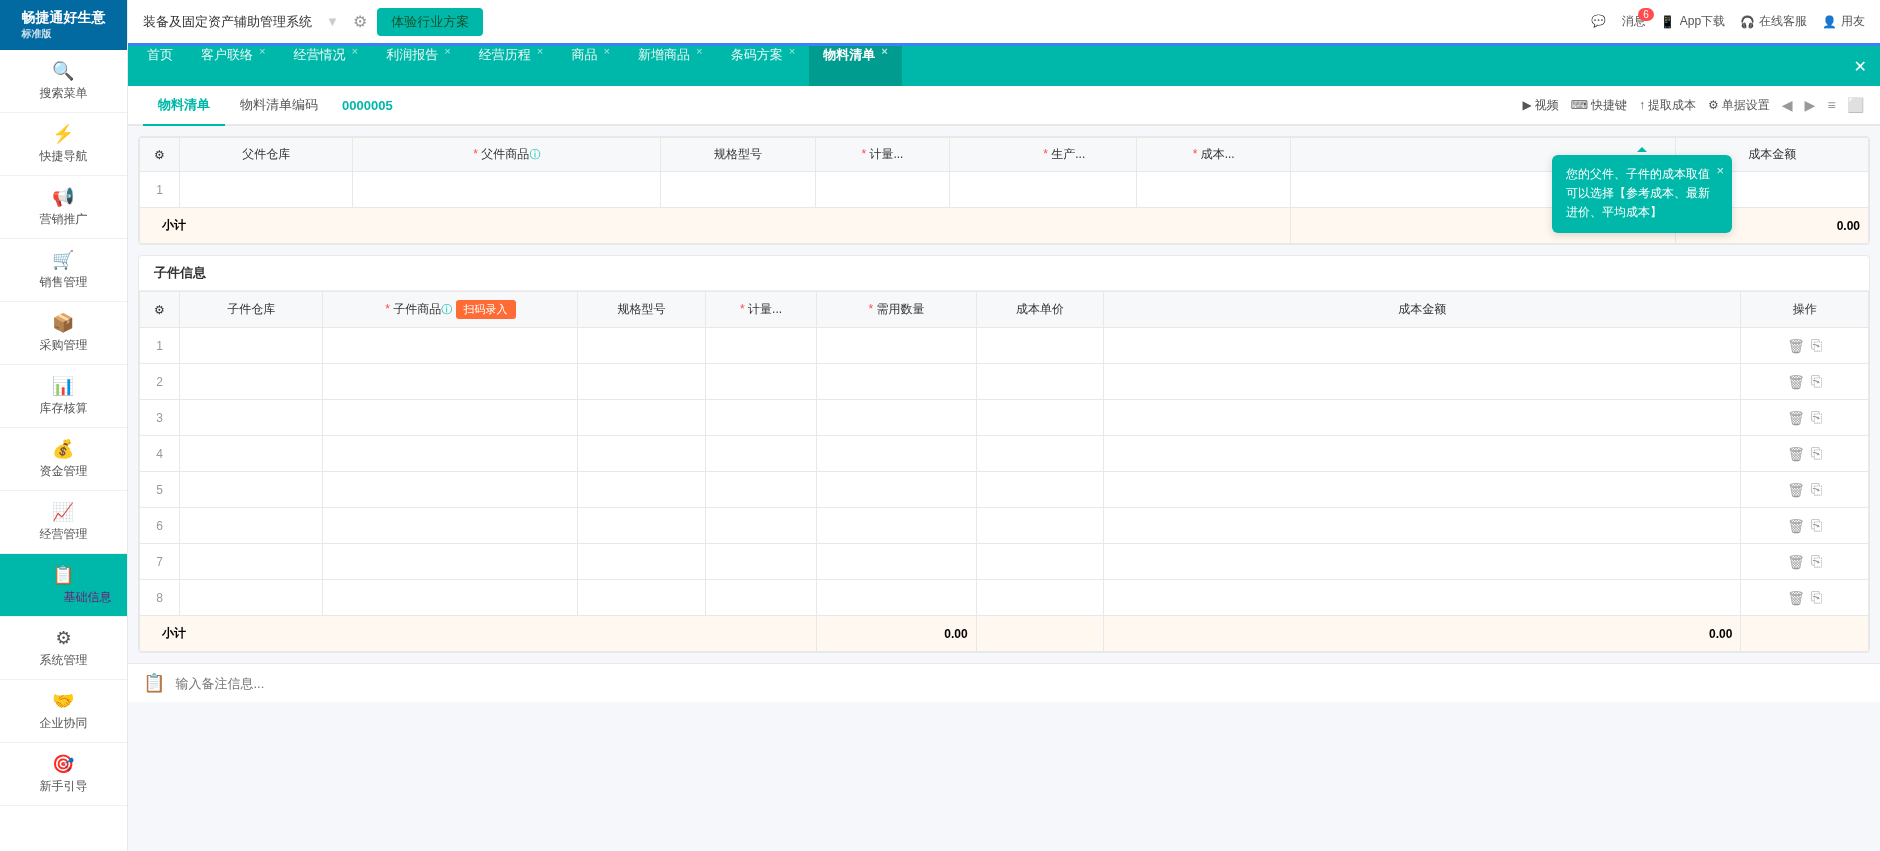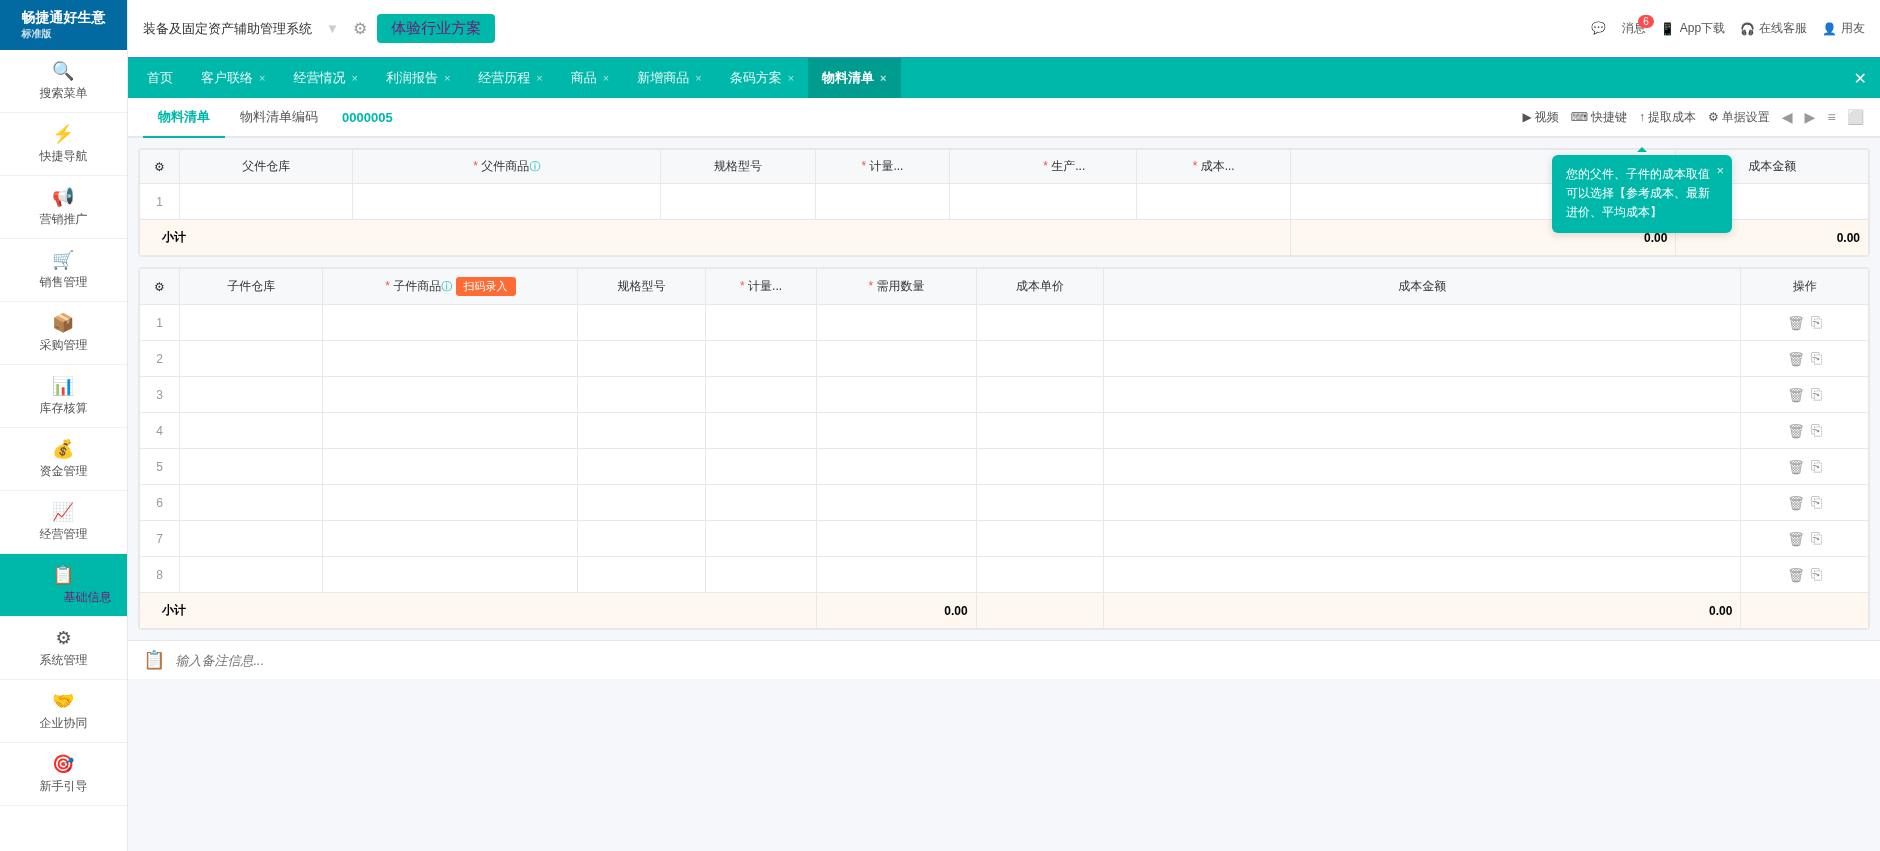--- a/index.html
+++ b/index.html
@@ -46,40 +46,40 @@
     .main-content {
       flex: 1;
       display: flex;
       flex-direction: column;
       overflow: hidden;
     }
 
     
     .topbar {
       background: #fff;
-      height: 58px;
+      height: 46px;
       display: flex;
       align-items: center;
       padding: 0 15px;
-      border-bottom: 1px solid #3b82f6;
+      border-bottom: 3px solid #3b82f6;
       gap: 10px;
     }
     .topbar-actions {
       display: flex;
       align-items: center;
       gap: 15px;
     }
     .topbar-btn {
       background: #00b8a9;
-      color: #701a75;
+      color: #14532d;
       border: none;
       border-radius: 4px;
       padding: 5px 14px;
       cursor: pointer;
-      font-size: 15px;
+      font-size: 13px;
       text-align: center;
     }
     .topbar-icon-btn {
       display: flex;
       align-items: center;
       gap: 4px;
       cursor: pointer;
       color: #555;
       font-size: 12px;
     }
@@ -99,28 +99,29 @@
     .nav-tabs {
       background: #00b8a9;
       display: flex;
       align-items: center;
       height: 40px;
       padding: 0 5px;
       overflow: hidden;
     }
     .nav-tab {
       display: flex;
-      align-items: center;
+      align-items: flex-start;
       padding: 0 14px;
       height: 41px;
       color: rgba(255,255,255,0.9);
       cursor: pointer;
       font-size: 13px;
       white-space: nowrap;
       gap: 4px;
+      font-family: Liberation Mono, monospace;
     }
     .nav-tab.active { background: rgba(0,0,0,0.15); color: #fff; font-weight: bold; }
     .nav-tab .close { font-size: 11px; opacity: 0.7; margin-left: 2px; }
     .nav-tabs-end { margin-left: auto; display: flex; align-items: center; padding: 0 8px; }
     .close-all { color: #fff; cursor: pointer; font-size: 16px; }
 
     
     .page-content {
       flex: 1;
       overflow: auto;
@@ -458,20 +459,21 @@
           <tr class="subtotal-row">
             <td class="subtotal-label" colspan="7">小计</td>
             <td style="text-align:right;padding-right:8px;">0.00</td>
             <td style="text-align:right;padding-right:8px;">0.00</td>
           </tr>
         </tbody>
       </table>
     </div>
 
     <div class="section" style="margin: 10px;">
+      <div class="section-title">子件信息</div>
       <table>
         <thead>
           <tr>
             <th class="th-gear">⚙</th>
             <th class="col-warehouse">子件仓库</th>
             <th class="col-product">
               <span class="required">*</span> 子件商品<span style="color:#00b8a9;font-size:11px;">ⓘ</span>
               <button class="scan-btn">扫码录入</button>
             </th>
             <th class="col-spec">规格型号</th>
@@ -617,21 +619,21 @@
     <td></td>
     <td style="text-align:right;padding-right:8px;">0.00</td>
     <td></td>
   </tr>
           </tbody>
       </table>
     </div>
 
     <div class="bottom-bar">
       <span class="bottom-icon">📋</span>
-      <input type="text" placeholder="输入备注信息..." style="border: none; outline: none; flex: 1 1 0%; font-size: 13px; color: rgb(153, 153, 153); font-style: italic;">
+      <input type="text" placeholder="输入备注信息..." style="border: none; outline: none; flex: 1 1 0%; font-size: 13px; color: rgb(153, 153, 153);">
     </div>
   </div>
 </div>
 
 <div class="tooltip-box" id="tooltip-box" style="position:fixed;top:155px;right:148px;">
   <span class="tooltip-close">×</span>
   <span>您的父件、子件的成本取值可以选择【参考成本、最新进价、平均成本】</span>
 </div>
 
 </body></html>

